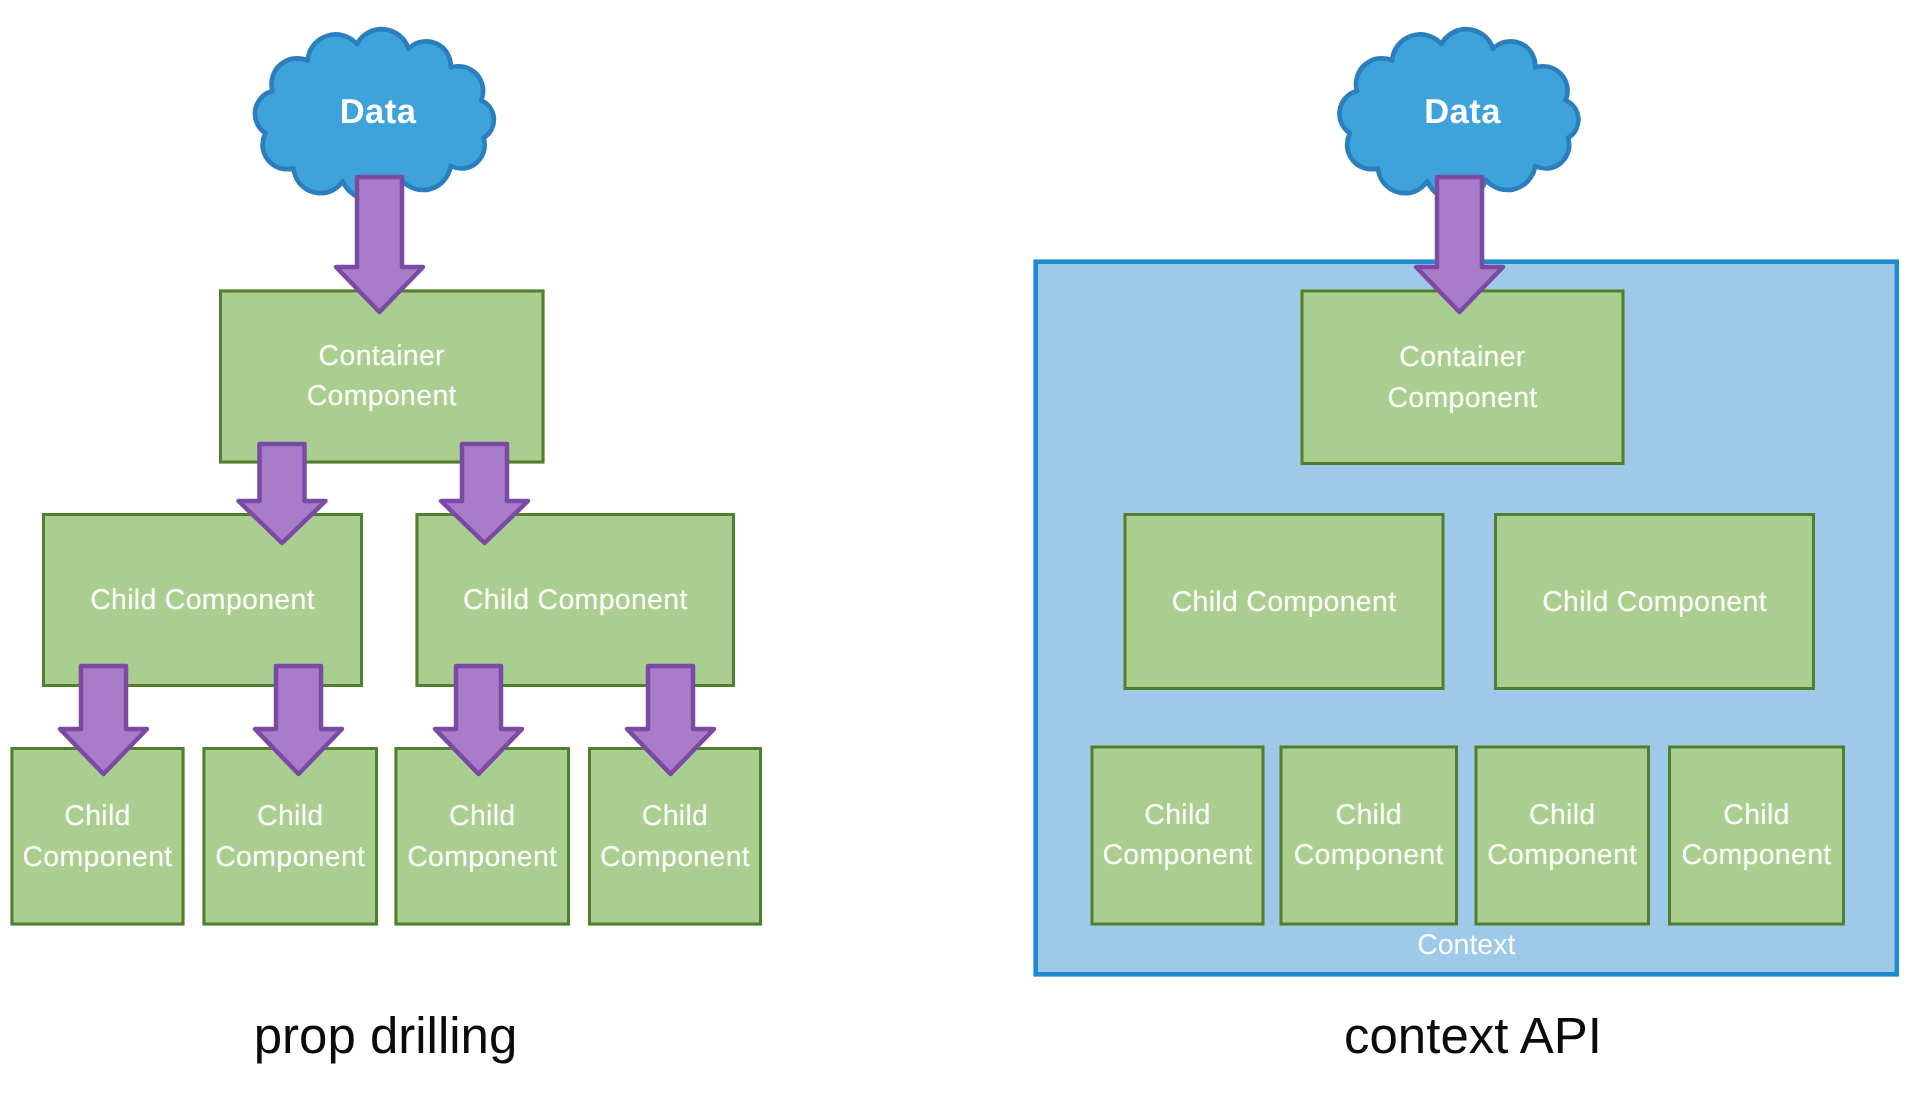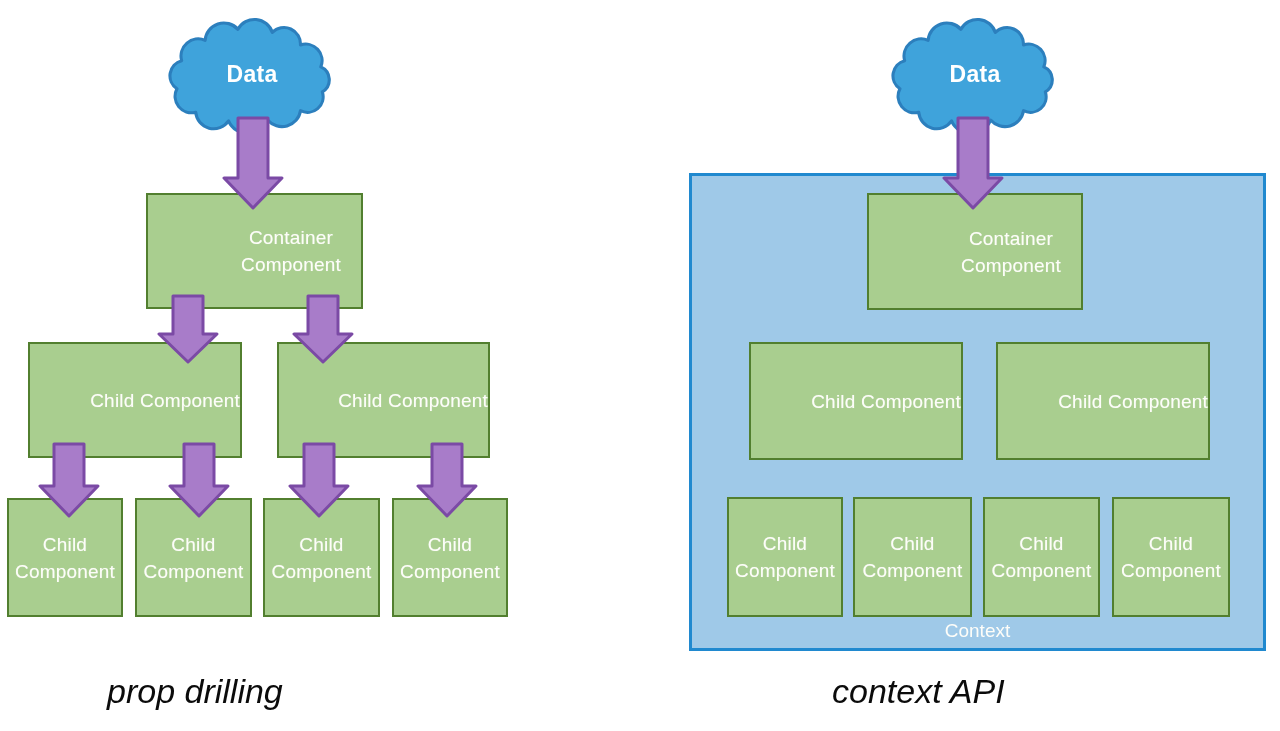--- a/index.html
+++ b/index.html
@@ -8,21 +8,21 @@
     font-family:"Liberation Sans","DejaVu Sans",sans-serif;
     position:relative;
   }
   .canvas{position:absolute;left:0;top:0;width:1120px;height:731px;}
   .abs{position:absolute;box-sizing:border-box;}
 
   
   .node{
     background:var(--component-fill,#A9CE8F);
     border:2.5px solid var(--component-border,#527F2F);
-    display:flex;align-items:center;justify-content:flex-end;
+    display:flex;align-items:center;justify-content:center;
     text-align:center;
   }
   .node-label{
     color:#FDFDF9;font-size:19px;line-height:27px;letter-spacing:.2px;
     text-shadow:0 0 1px rgba(255,255,255,.45);
   }
   .node-label.narrow{max-width:140px;}
 
   
   .context-box{
@@ -48,21 +48,21 @@
 
   
   .arrow path{
     fill:var(--arrow-fill,#A87CC9);
     stroke:var(--arrow-border,#7B4AA5);
     stroke-width:3;
     stroke-linejoin:round;
   }
 
   .caption{
-    font-style:italic;font-size:34px;color:#0b0b0b;text-align:left;
+    font-size:34px;color:#0b0b0b;text-align:center;
   }
 </style>
 </head>
 <body>
 
 <div class="canvas">
 
   <section>
 
     <svg class="cloud abs" style="left:166px;top:15px;width:172px;height:121px" viewBox="0 0 220 150" aria-hidden="true">

